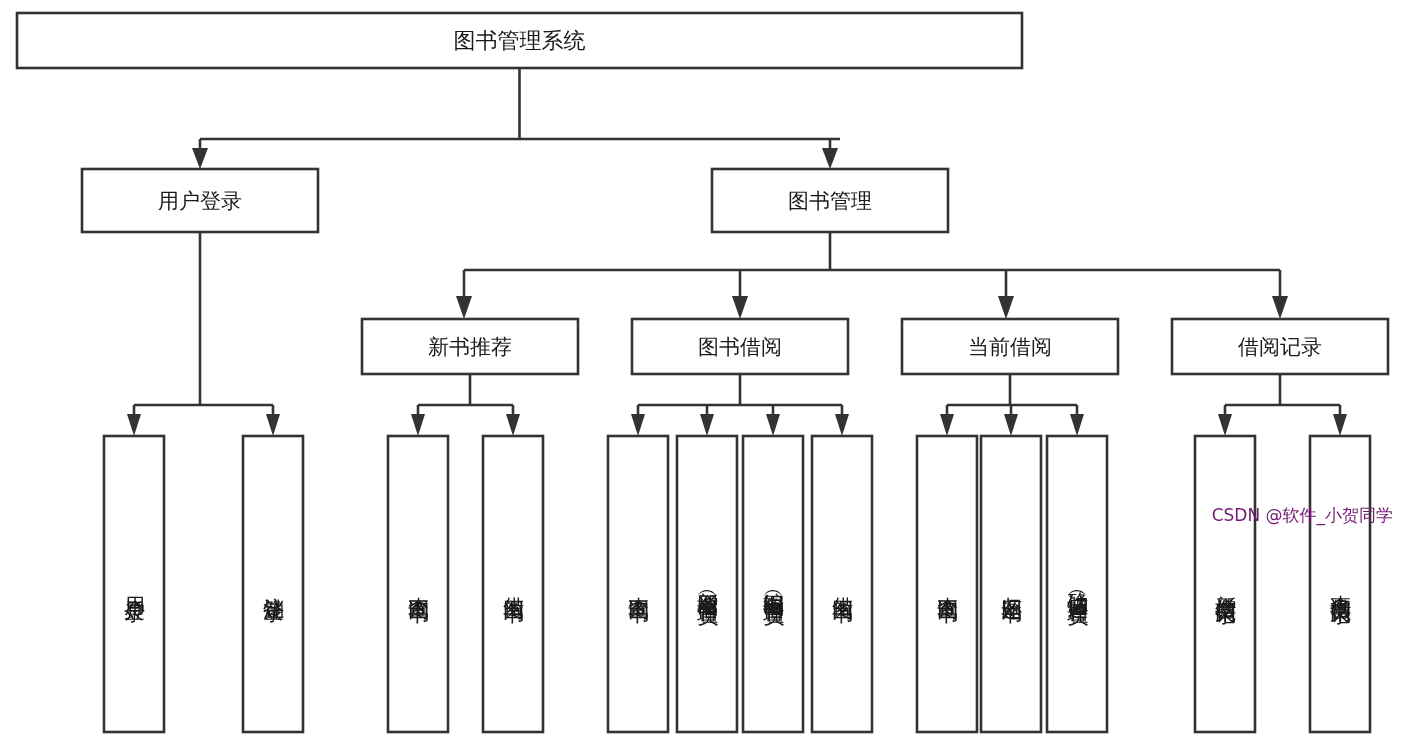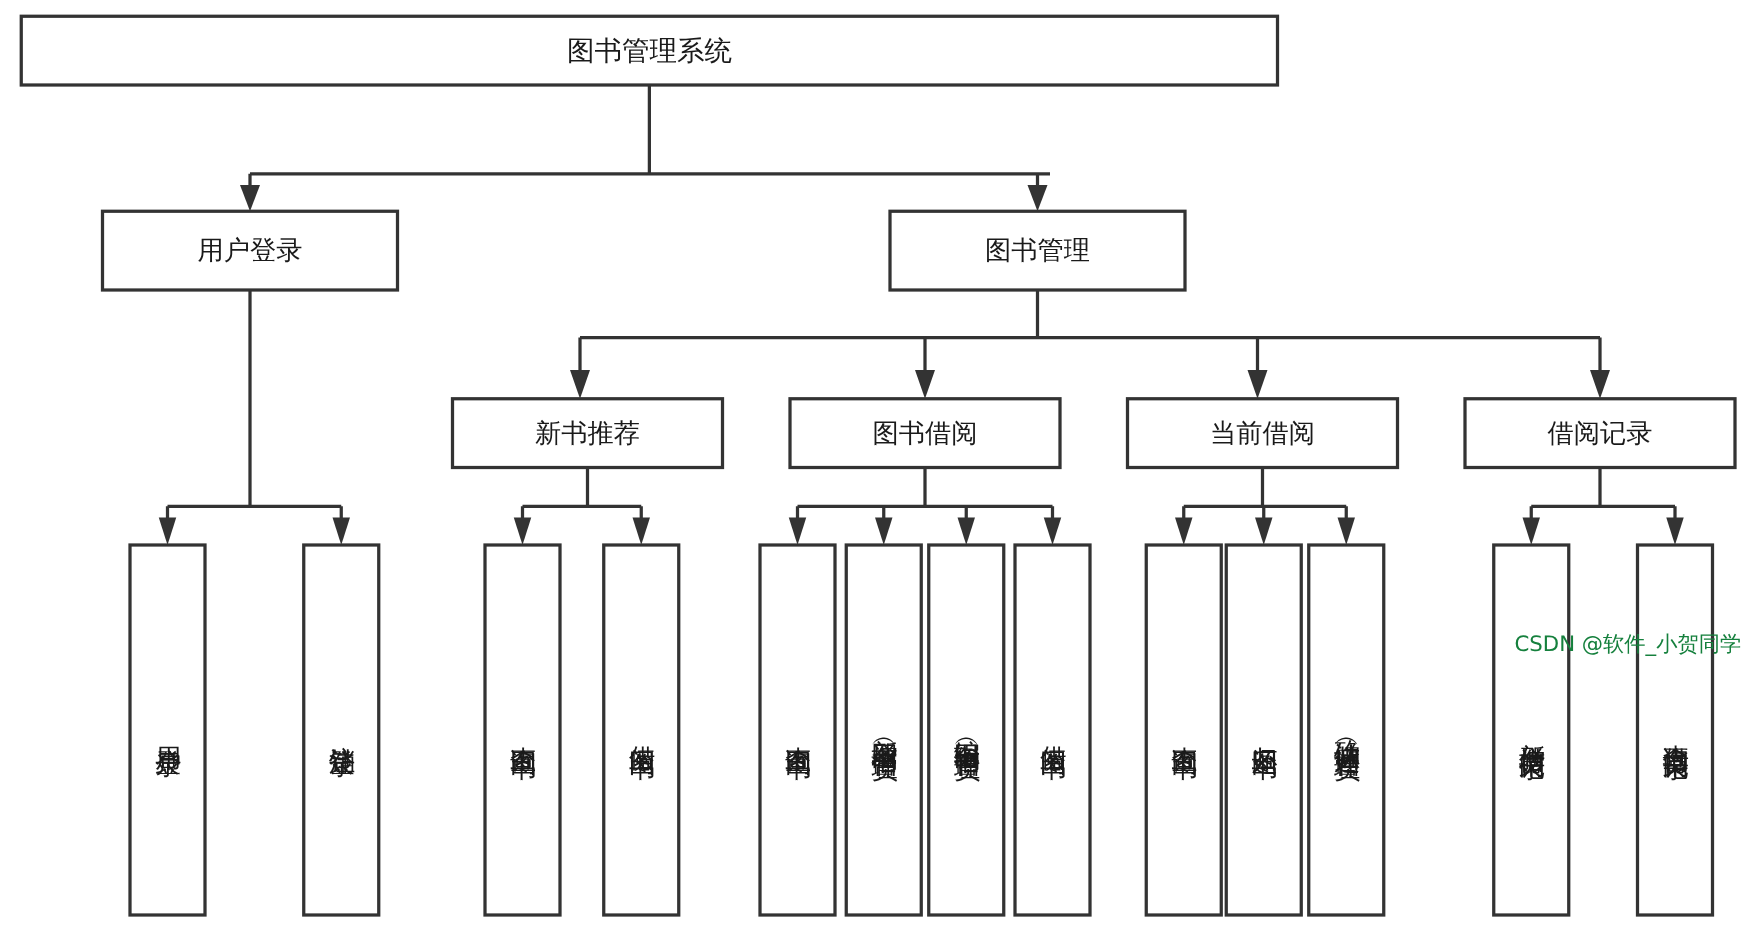--- a/index.html
+++ b/index.html
@@ -69,21 +69,21 @@
     text-align: center;
     white-space: nowrap;
     pointer-events: none;
   }
   #watermark {
     position: absolute;
     right: 12px;
     bottom: 6px;
     font-family: "DejaVu Sans", "Liberation Sans", sans-serif;
     font-size: 17px;
-    color: #15803d;
+    color: #701a75;
     white-space: nowrap;
     pointer-events: none;
   }
 </style>
 </head>
 <body>
 
 <div id="diagram-root">
 
   <svg id="flowchart" viewBox="0 0 1405 747">

